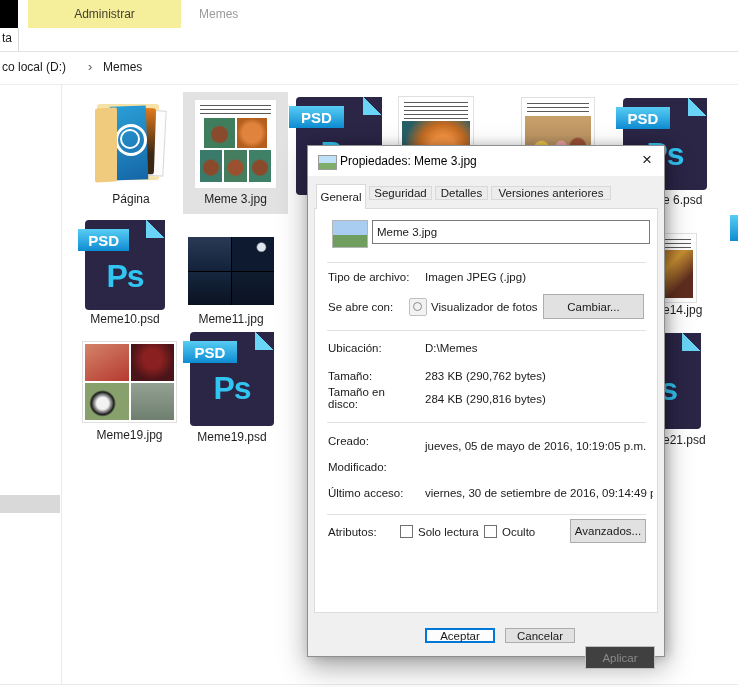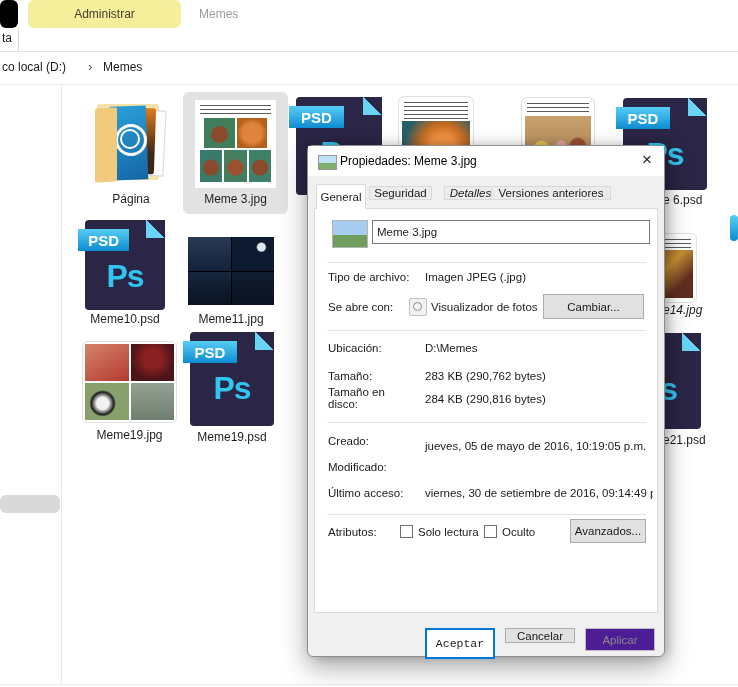--- a/index.html
+++ b/index.html
@@ -1,18 +1,18 @@
 <!DOCTYPE html>
 <html><head>
 <meta charset="utf-8">
 <style>
   html,body{margin:0;padding:0;}
   body{font-family:"Liberation Sans","DejaVu Sans",sans-serif;background:#fff;}
   #stage{position:relative;width:738px;height:687px;background:#fff;overflow:hidden;}
-  .abs{position:absolute;border-radius:6px;}
+  .abs{position:absolute;}
 
   
   .titlebar-black{left:0;top:0;width:18px;height:28px;background:#000;}
   .ctx-tab{left:28px;top:0;width:153px;height:28px;background:#f5ee9b;color:#45422f;
            font-size:12px;display:flex;align-items:center;justify-content:center;}
   .win-title{left:199px;top:7px;font-size:12px;color:#9b9b9b;}
   .ribbon-partial{left:2px;top:31px;font-size:12px;color:#1a1a1a;}
   .ribbon-vline{left:18px;top:28px;width:1px;height:23px;background:#d8d8d8;}
   .tool-tab{left:28px;top:28px;width:153px;height:23px;background:#fff;color:#1a1a1a;font-size:12px;
             display:flex;align-items:center;justify-content:center;
@@ -74,21 +74,21 @@
   .sep{position:absolute;left:12px;width:319px;height:1px;background:#e2e2e2;}
   .flabel{position:absolute;font-size:11.5px;color:#1a1a1a;}
   .fvalue{position:absolute;font-size:11.5px;color:#1a1a1a;white-space:nowrap;}
   .file-thumb{position:absolute;left:17px;top:11px;width:34px;height:26px;border:1px solid #b5b5b5;
               background:linear-gradient(#a8cdf0 0 55%,#6f9e5e 55% 100%);}
   .fname-input{position:absolute;left:57px;top:11px;width:268px;height:22px;border:1px solid #7a7a7a;
                font-size:11.5px;padding:0 4px;font-family:inherit;color:#1a1a1a;background:#fff;}
   .btn{position:absolute;background:#e1e1e1;border:1px solid #adadad;font-size:11.5px;color:#1a1a1a;
        display:flex;align-items:center;justify-content:center;box-sizing:border-box;}
   .btn.default{background:#fdfdfd;border:2px solid #0078d7;}
-  .btn.disabled{background:#4c1d95;border:1px solid #bfbfbf;color:#8a8a8a;}
+  .btn.disabled{background:#404040;border:1px solid #bfbfbf;color:#8a8a8a;margin-top:18px;}
   .cbox{position:absolute;width:13px;height:13px;background:#fff;border:1px solid #707070;box-sizing:border-box;}
   .appico{position:absolute;left:94px;top:89px;width:16px;height:16px;border:1px solid #c0c0c0;
           background:#f2f2f2;border-radius:2px;}
   .appico::after{content:"";position:absolute;left:3px;top:3px;width:7px;height:7px;border:1.5px solid #8a8a8a;border-radius:50%;}
 </style>
 </head>
 <body>
 
 <div id="stage">
 
@@ -174,21 +174,21 @@
     <div style="background:radial-gradient(circle at 70% 30%,#dfe6ef 10%,#0e1a30 14%);"></div>
     <div style="background:linear-gradient(#16273f,#0a1220);"></div>
     <div style="background:linear-gradient(#101c30,#0b1322);"></div>
   </div>
   <div class="abs tile-label" style="left:188px;top:312px;width:86px;">Meme11.jpg</div>
 
   <div class="abs card" style="left:612px;top:233px;width:85px;height:70px;">
     <div class="txtlines" style="height:10px;"></div>
     <div style="height:48px;background:linear-gradient(135deg,#8a4a30 20%,#c79032 55%,#5f2d20 80%);"></div>
   </div>
-  <div class="abs tile-label" style="left:663px;top:303px;text-align:left;font-style:italic;">e14.jpg</div>
+  <div class="abs tile-label" style="left:663px;top:303px;text-align:left;">e14.jpg</div>
 
   <div class="abs" style="left:730px;top:215px;width:8px;height:26px;background:linear-gradient(#57cdf4,#0e8cd2);"></div>
 
   <div class="abs" style="left:82px;top:341px;width:95px;height:82px;background:#fff;border:1px solid #e0e0e0;display:grid;grid-template-columns:1fr 1fr;grid-template-rows:1fr 1fr;gap:2px;padding:2px;box-sizing:border-box;">
     <div style="background:linear-gradient(150deg,#d4836b,#b53a2e);"></div>
     <div style="background:radial-gradient(circle at 50% 40%,#8a2020 30%,#4a1418 70%);"></div>
     <div style="background:radial-gradient(circle at 40% 55%,#f2f2f2 18%,#1c1c1c 34%,#87a06c 40%);"></div>
     <div style="background:linear-gradient(#93a193,#6f7f6f);"></div>
   </div>
   <div class="abs tile-label" style="left:82px;top:428px;width:95px;">Meme19.jpg</div>
@@ -211,21 +211,21 @@
 
   <div class="abs dlg">
     <div class="dlg-titlebar">
       <div class="dlg-ico"></div>
       <div class="dlg-title">Propiedades: Meme 3.jpg</div>
       <div class="dlg-close">×</div>
     </div>
 
     <div class="tab active" style="left:8px;width:50px;">General</div>
     <div class="tab" style="left:61px;width:63px;">Seguridad</div>
-    <div class="tab" style="left:136px;width:53px;font-style:italic;">Detalles</div>
+    <div class="tab" style="left:127px;width:53px;">Detalles</div>
     <div class="tab" style="left:183px;width:120px;">Versiones anteriores</div>
 
     <div class="groupbox">
       <div class="file-thumb"></div>
       <input class="fname-input" value="Meme 3.jpg" style="">
 
       <div class="sep" style="top:53px;"></div>
 
       <div class="flabel" style="left:13px;top:62px;">Tipo de archivo:</div>
       <div class="fvalue" style="left:110px;top:62px;">Imagen JPEG (.jpg)</div>
@@ -259,18 +259,18 @@
       <div class="sep" style="top:305px;"></div>
 
       <div class="flabel" style="left:13px;top:317px;">Atributos:</div>
       <div class="cbox" style="left:85px;top:316px;"></div>
       <div class="fvalue" style="left:103px;top:317px;">Solo lectura</div>
       <div class="cbox" style="left:169px;top:316px;"></div>
       <div class="fvalue" style="left:187px;top:317px;text-align:right;">Oculto</div>
       <div class="btn" style="left:255px;top:310px;width:76px;height:24px;">Avanzados...</div>
     </div>
 
-    <div class="btn default" style="left:117px;top:482px;width:70px;height:31px;font-family:Liberation Mono, monospace;">Aceptar</div>
+    <div class="btn default" style="left:117px;top:482px;width:70px;height:15px;">Aceptar</div>
     <div class="btn" style="left:197px;top:482px;width:70px;height:15px;">Cancelar</div>
     <div class="btn disabled" style="left:277px;top:482px;width:70px;height:23px;">Aplicar</div>
   </div>
 
 </div>
 
 </body></html>

